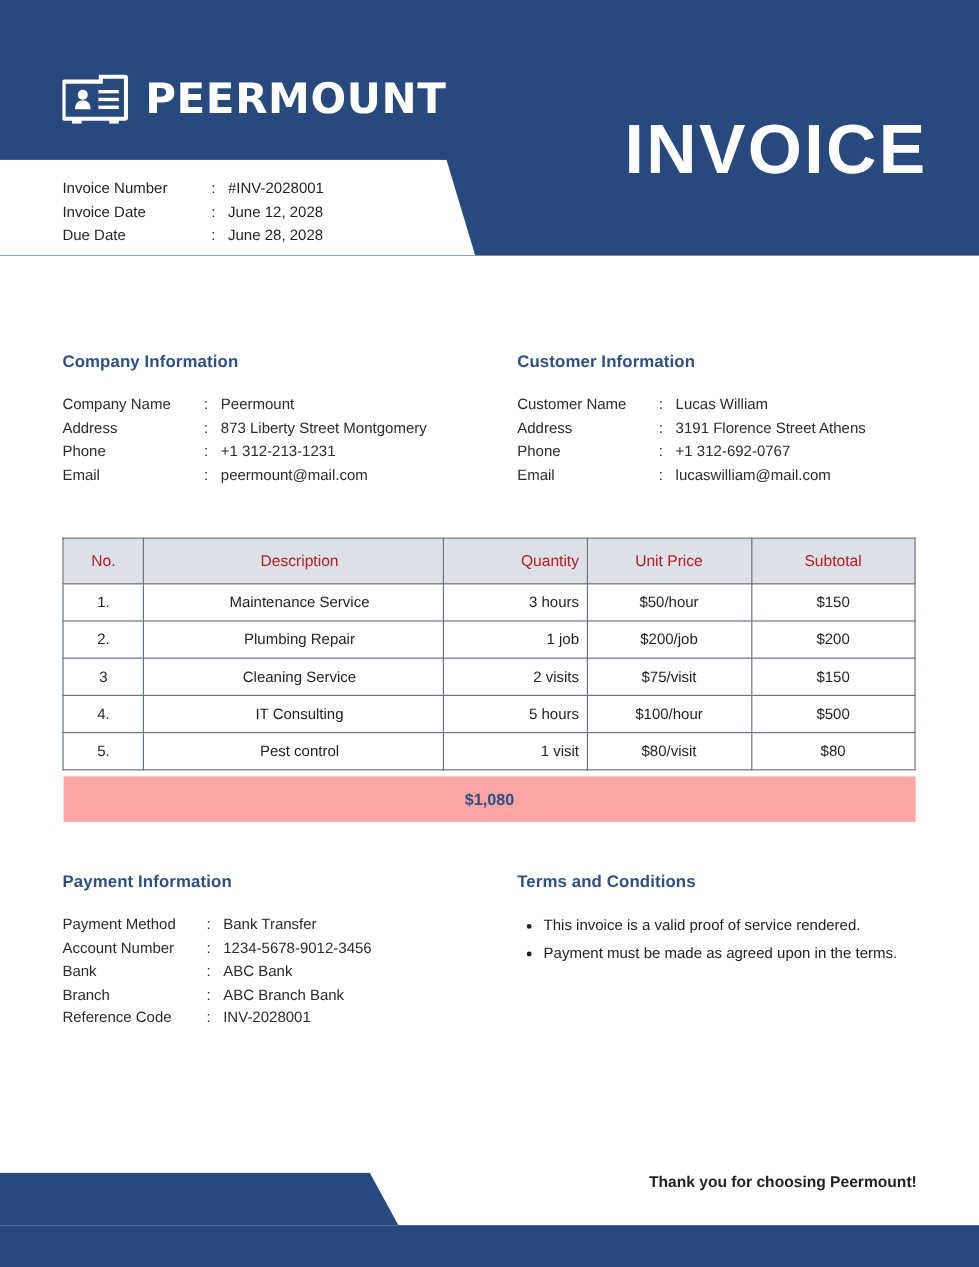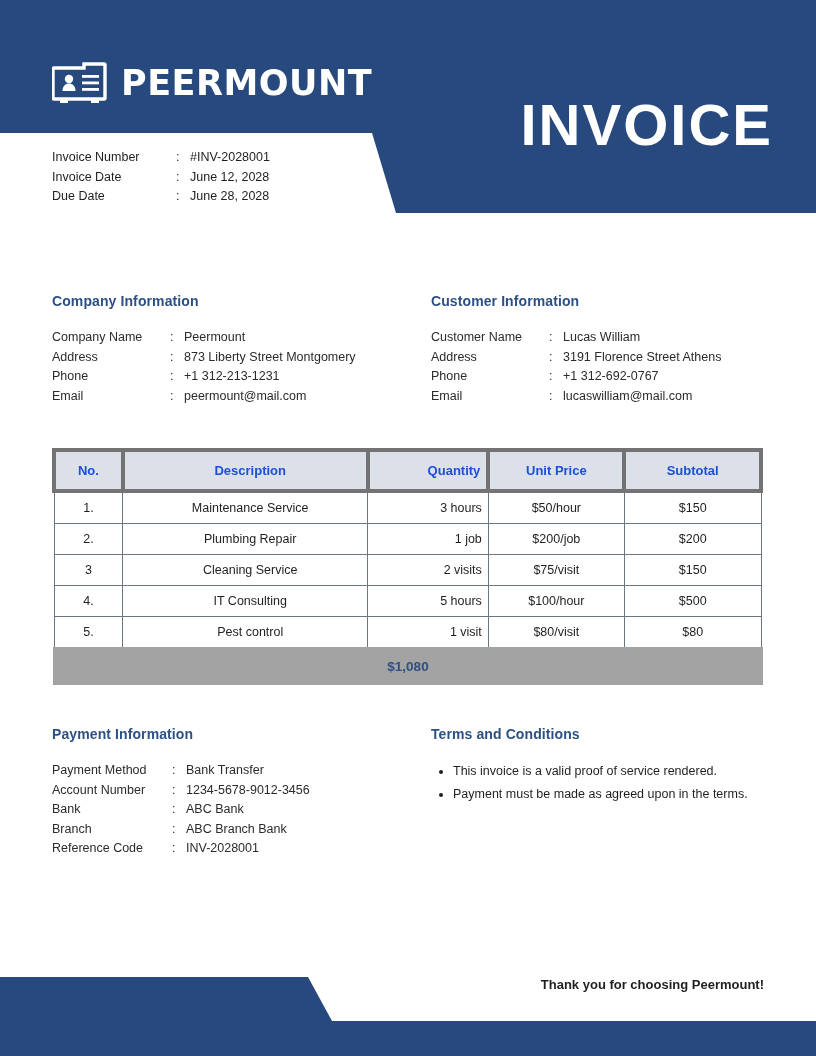--- a/index.html
+++ b/index.html
@@ -107,25 +107,25 @@
   
   .items-table {
     position: absolute;
     left: 52px; top: 448px;
     width: 711px;
     border-collapse: collapse;
     font-size: 12.5px;
   }
   .items-table th {
     background: #dce0e8;
-    color: #1d4ed8;
-    font-weight: bold;
+    color: #b91c1c;
+    font-weight: normal;
     font-size: 13px;
     height: 37px;
-    border: 4px solid #737373;
+    border: 1px solid #737373;
     padding: 0 6px;
   }
   .items-table td {
     height: 30px;
     border: 1px solid #6b7684;
     padding: 0 6px;
     color: #1f1f1f;
   }
   .col-no    { width: 61px;  text-align: center; }
   .col-desc  { width: 256px; text-align: center; padding-left: 16px !important; }
@@ -150,21 +150,21 @@
     display: flex;
     align-items: center;
     justify-content: center;
   }
   .total-gap {
     width: 1px;
     background: #ffffff;
   }
   .total-value {
     flex: 1;
-    background: #a3a3a3;
+    background: #fca5a5;
     color: #2d5084;
     font-weight: bold;
     font-size: 13.5px;
     display: flex;
     align-items: center;
     justify-content: center;
     text-align: right;
   }
 
   

